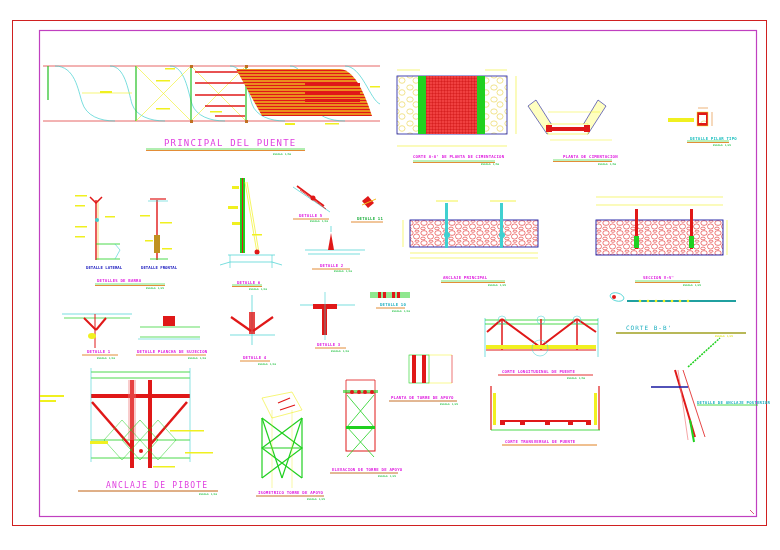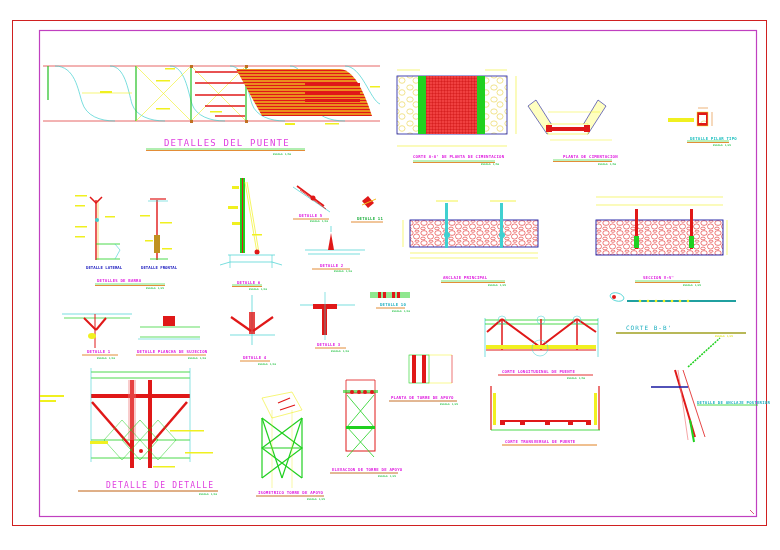--- a/index.html
+++ b/index.html
@@ -399,21 +399,21 @@
     <line x1="675" y1="370" x2="695" y2="437" stroke="#e01818" stroke-width="2"></line>
     <line x1="678" y1="370" x2="688" y2="440" stroke="#f08080" stroke-width="0.7"></line>
     <line x1="683" y1="370" x2="705" y2="437" stroke="#e01818" stroke-width="0.8"></line>
     <line x1="690" y1="420" x2="694" y2="442" stroke="#20d020" stroke-width="2"></line>
     <line x1="688" y1="367" x2="720" y2="338" stroke="#20d020" stroke-width="1.5" stroke-dasharray="2 1"></line>
     <line x1="651" y1="387" x2="688" y2="387" stroke="#1818a0" stroke-width="1.5"></line>
     <line x1="697" y1="405" x2="758" y2="405" stroke="#20d020" stroke-width="0.8"></line>
   </g>
 </svg>
 
-<div class="lbl title-big" style="left:164px;top:139px;">DETALLES DEL PUENTE</div>
+<div class="lbl title-big" style="left:164px;top:139px;">PRINCIPAL DEL PUENTE</div>
 <div class="lbl scale" style="left:273px;top:154px;">ESCALA: 1/50</div>
 
 <div class="lbl title-sm" style="left:413px;top:155px;">CORTE A-A' DE PLANTA DE CIMENTACION</div>
 <div class="lbl scale" style="left:481px;top:164px;">ESCALA: 1/50</div>
 
 <div class="lbl title-sm" style="left:563px;top:155px;">PLANTA DE CIMENTACION</div>
 <div class="lbl scale" style="left:598px;top:164px;">ESCALA: 1/50</div>
 
 <div class="lbl title-sm" style="left:690px;top:137px;color:#20c0c0;">DETALLE PILAR TIPO</div>
 <div class="lbl scale" style="left:713px;top:145px;">ESCALA: 1/25</div>
@@ -448,21 +448,21 @@
 <div class="lbl scale" style="left:331px;top:351px;">ESCALA: 1/10</div>
 <div class="lbl title-sm" style="left:380px;top:303px;color:#20b0c0;">DETALLE 10</div>
 <div class="lbl scale" style="left:392px;top:311px;">ESCALA: 1/10</div>
 
 <div class="lbl title-sm" style="left:502px;top:370px;">CORTE LONGITUDINAL DE PUENTE</div>
 <div class="lbl scale" style="left:567px;top:378px;">ESCALA: 1/50</div>
 
 <div class="lbl title-cyan" style="left:626px;top:325px;">CORTE B-B'</div>
 <div class="lbl scale" style="left:715px;top:336px;color:#e0e020;">ESCALA: 1/25</div>
 
-<div class="lbl title-big" style="left:106px;top:482px;font-size:8px;">DETALLE DE DETALLE</div>
+<div class="lbl title-big" style="left:106px;top:482px;font-size:8px;">ANCLAJE DE PIBOTE</div>
 <div class="lbl scale" style="left:199px;top:494px;">ESCALA: 1/10</div>
 
 <div class="lbl title-sm" style="left:258px;top:491px;">ISOMETRICO TORRE DE APOYO</div>
 <div class="lbl scale" style="left:307px;top:499px;">ESCALA: 1/25</div>
 
 <div class="lbl title-sm" style="left:332px;top:468px;">ELEVACION DE TORRE DE APOYO</div>
 <div class="lbl scale" style="left:378px;top:476px;">ESCALA: 1/25</div>
 
 <div class="lbl title-sm" style="left:391px;top:396px;">PLANTA DE TORRE DE APOYO</div>
 <div class="lbl scale" style="left:440px;top:404px;">ESCALA: 1/25</div>

